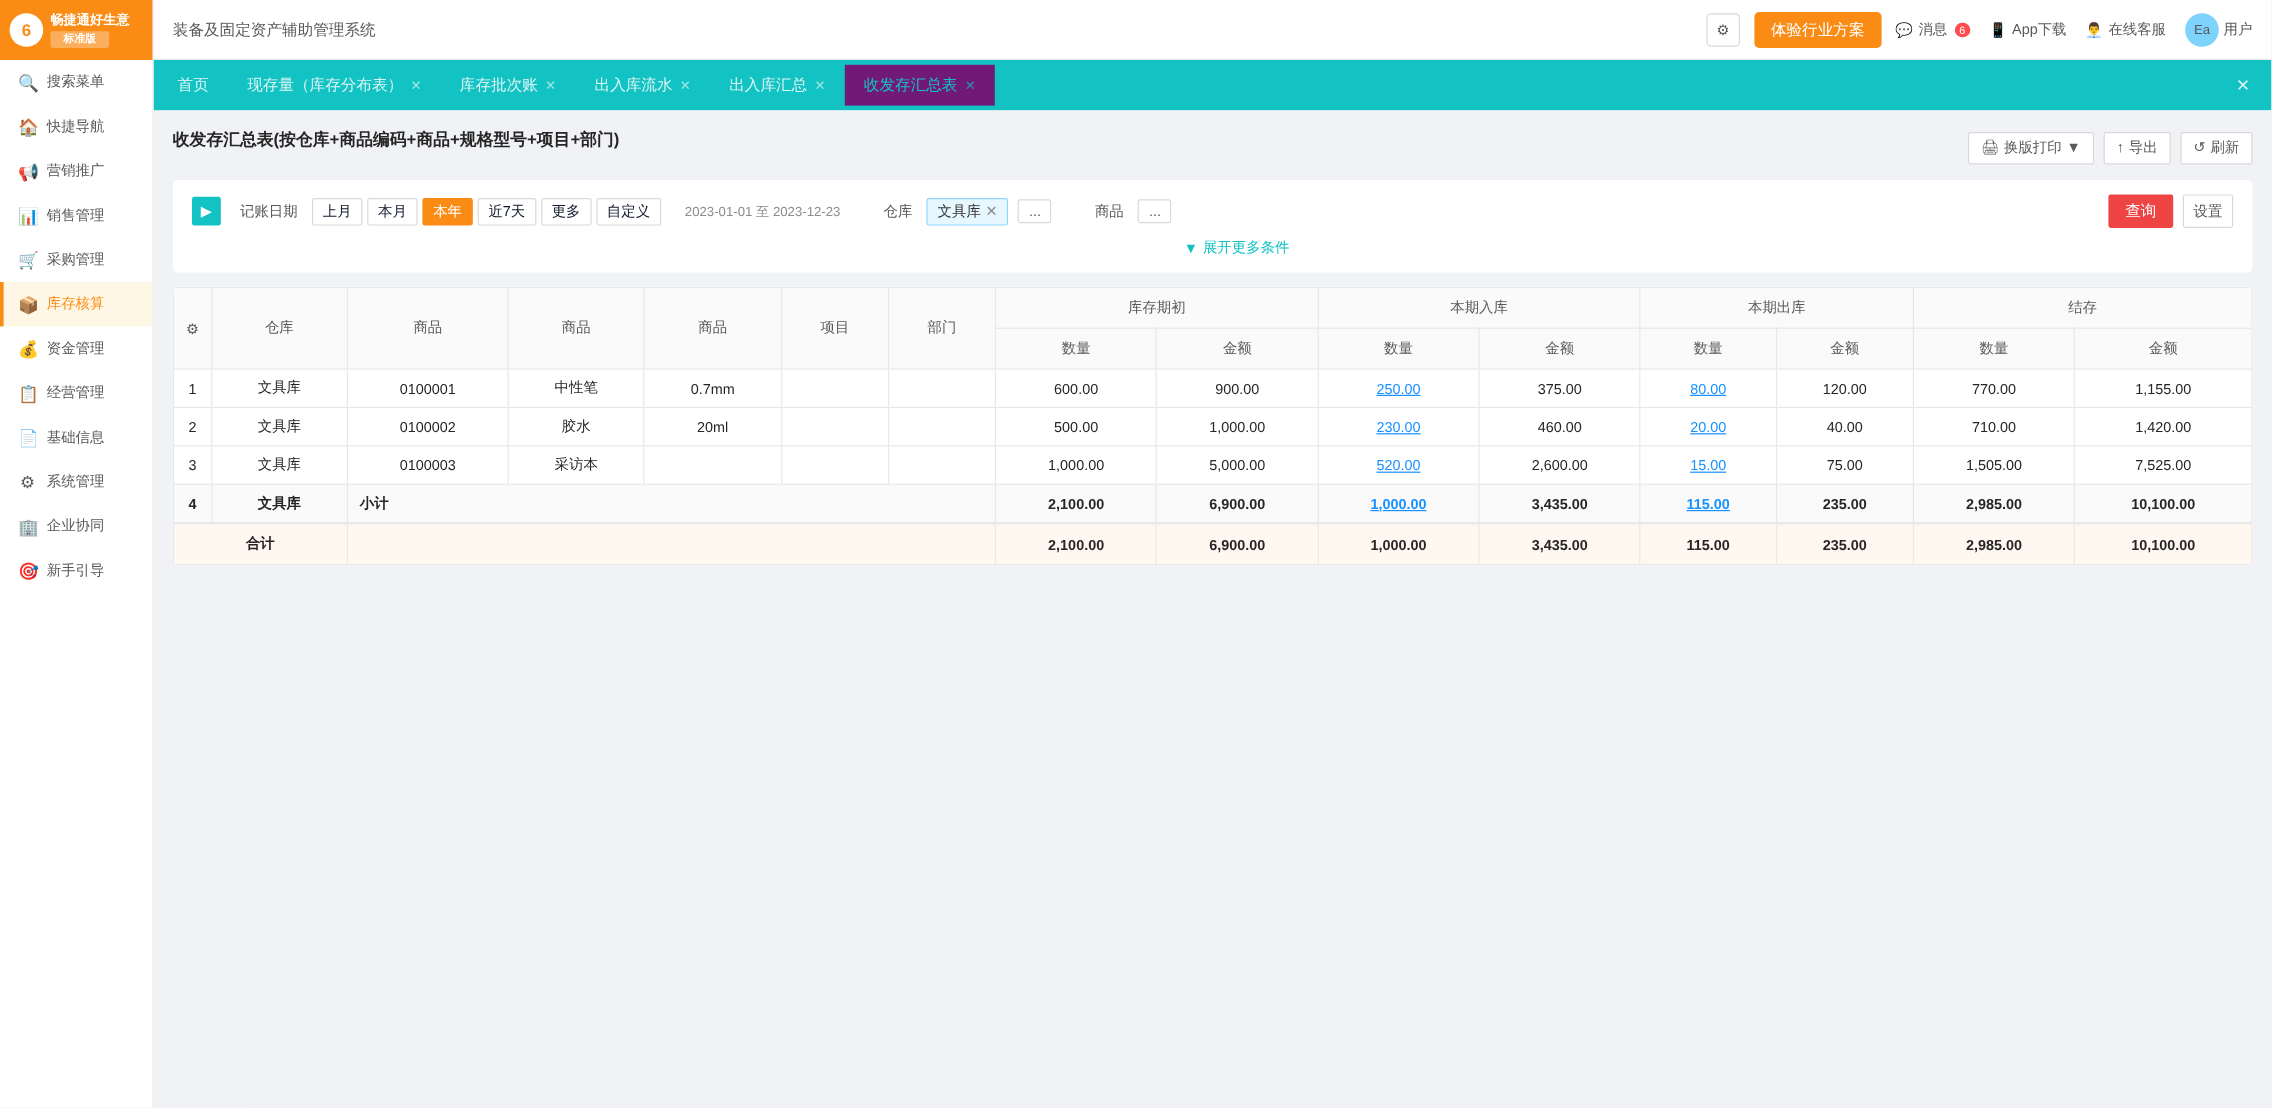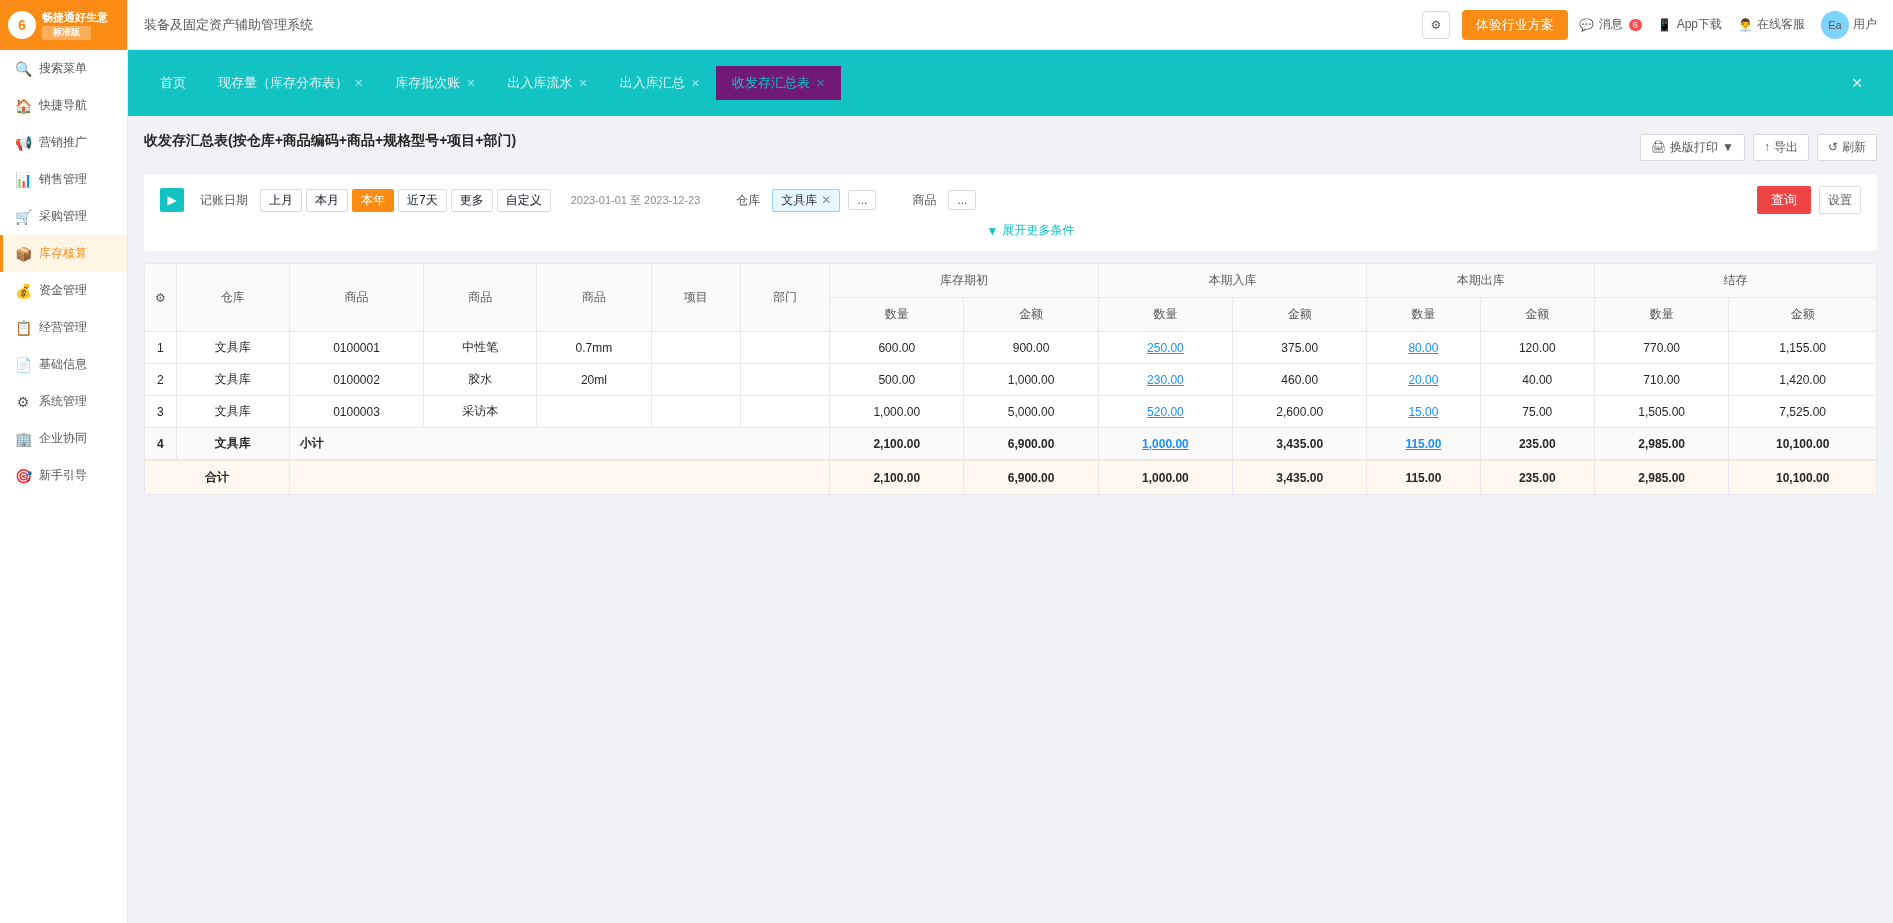--- a/index.html
+++ b/index.html
@@ -22,21 +22,21 @@
     .top-bar { height: 50px; background: #fff; border-bottom: 1px solid #e8e8e8; display: flex; align-items: center; padding: 0 16px; gap: 12px; }
     .system-title { font-size: 13px; color: #595959; flex: 1; }
     .header-btn-group { display: flex; align-items: center; gap: 16px; }
     .header-btn { display: flex; align-items: center; gap: 4px; cursor: pointer; color: #595959; font-size: 12px; }
     .badge { background: #ff4d4f; color: #fff; border-radius: 10px; font-size: 9px; padding: 1px 4px; margin-left: 2px; }
     .trial-btn { background: #fa8c16; color: #fff; padding: 6px 14px; border-radius: 4px; border: none; cursor: pointer; font-size: 13px; }
     .settings-icon-btn { width: 28px; height: 28px; border: 1px solid #d9d9d9; border-radius: 4px; display: flex; align-items: center; justify-content: center; cursor: pointer; color: #595959; }
     .user-avatar { width: 28px; height: 28px; border-radius: 50%; background: #7dd3fc; display: flex; align-items: center; justify-content: center; font-size: 11px; color: #595959; }
 
     
-    .tab-bar { background: #13c2c2; display: flex; align-items: center; padding: 16px; min-height: 36px; }
+    .tab-bar { background: #13c2c2; display: flex; align-items: center; padding: 4px; min-height: 36px; }
     .tab-item { padding: 8px 16px; color: rgba(255,255,255,0.85); font-size: 13px; cursor: pointer; display: flex; align-items: center; gap: 6px; white-space: nowrap; }
     .tab-item.active { background: #701a75; color: #13c2c2; }
     .tab-close { font-size: 11px; opacity: 0.7; }
     .tab-bar-close { margin-left: auto; padding: 8px 14px; color: rgba(255,255,255,0.85); cursor: pointer; font-size: 14px; }
 
     
     .content { flex: 1; overflow-y: auto; padding: 16px; background: #f0f2f5; }
 
     
     .page-title { font-size: 14px; font-weight: bold; color: #262626; margin-bottom: 12px; }

